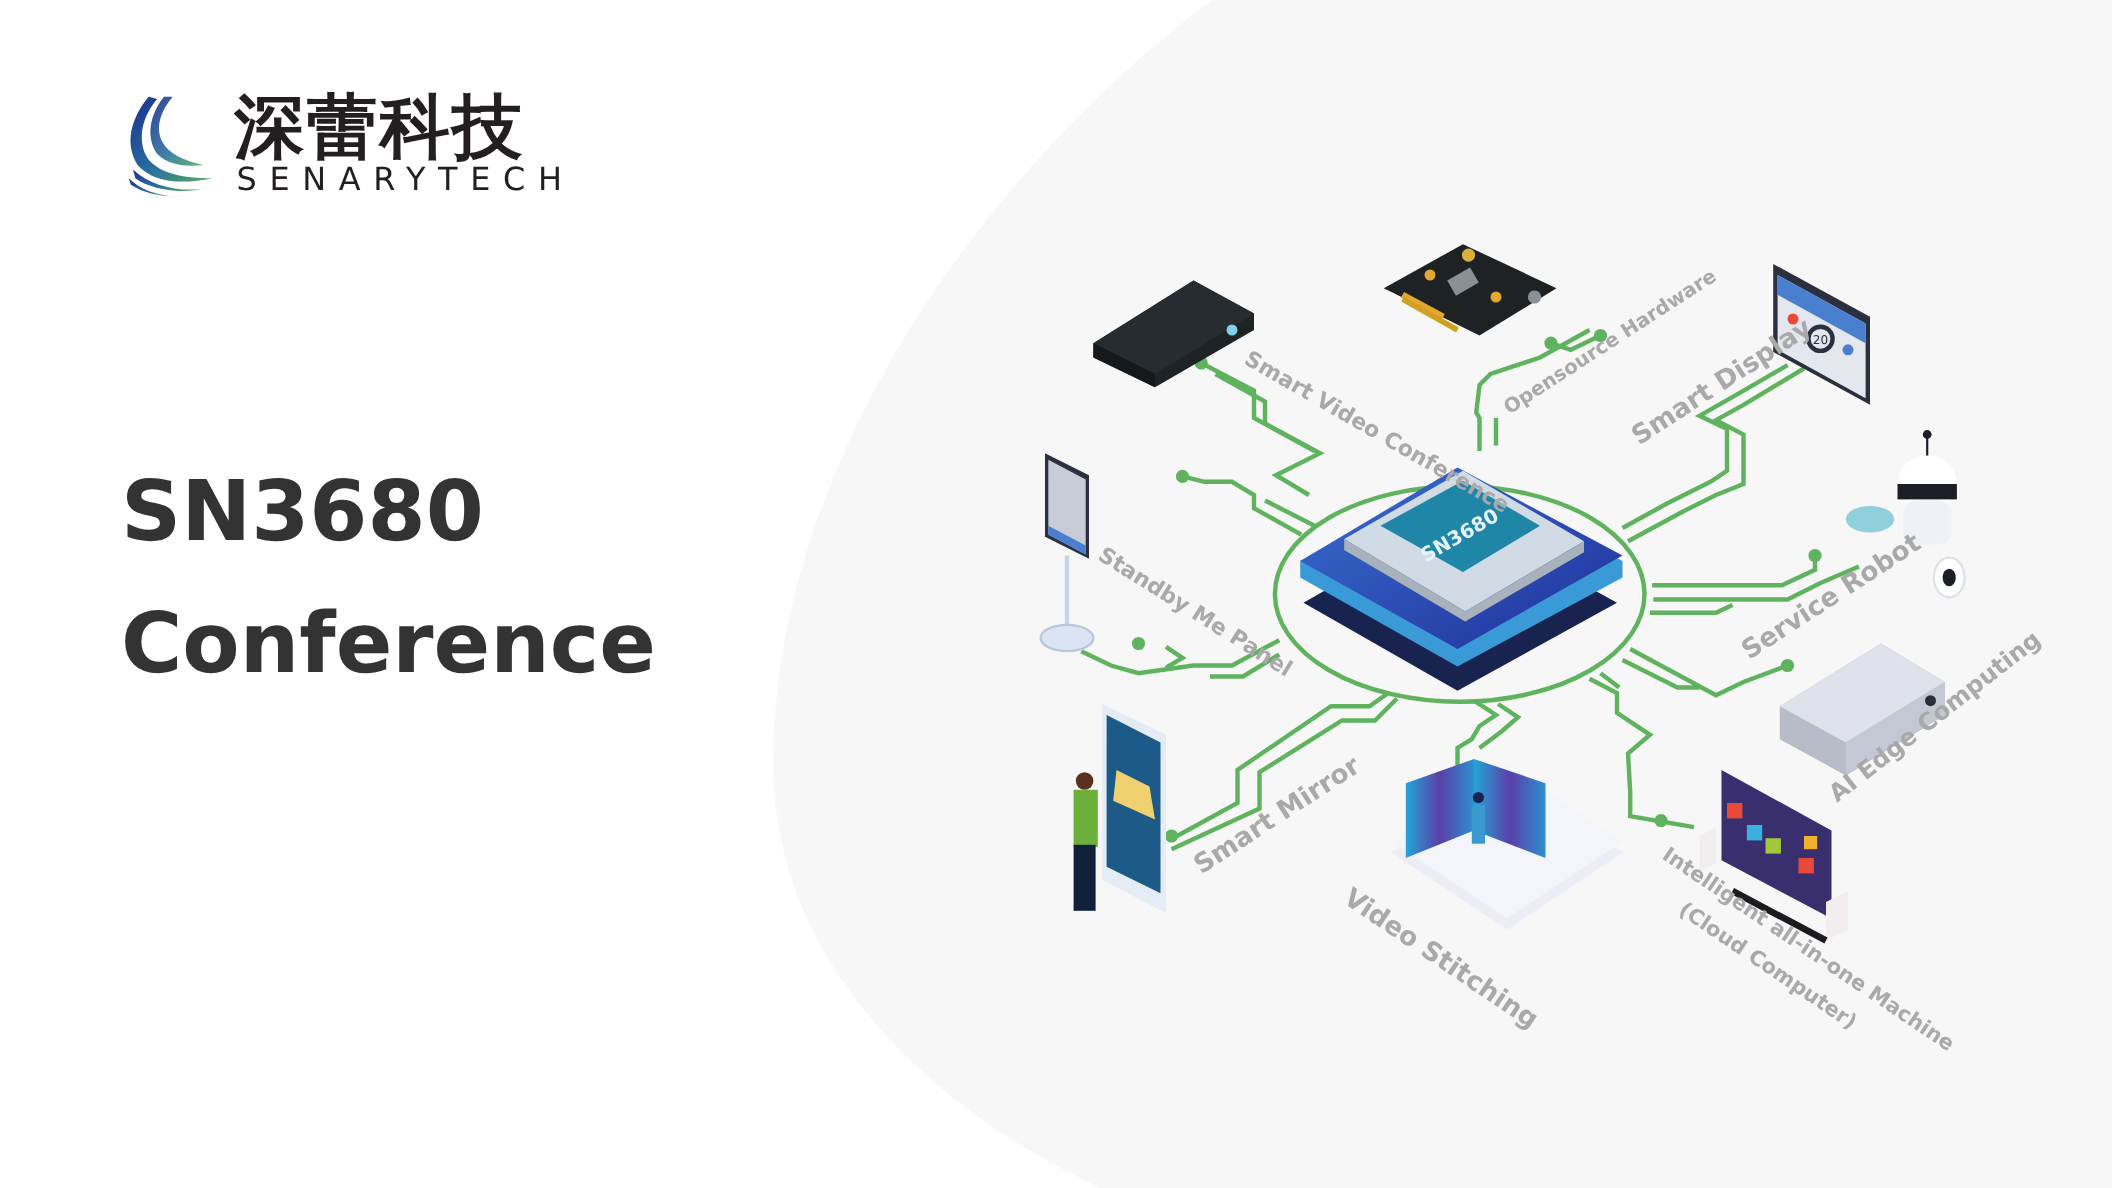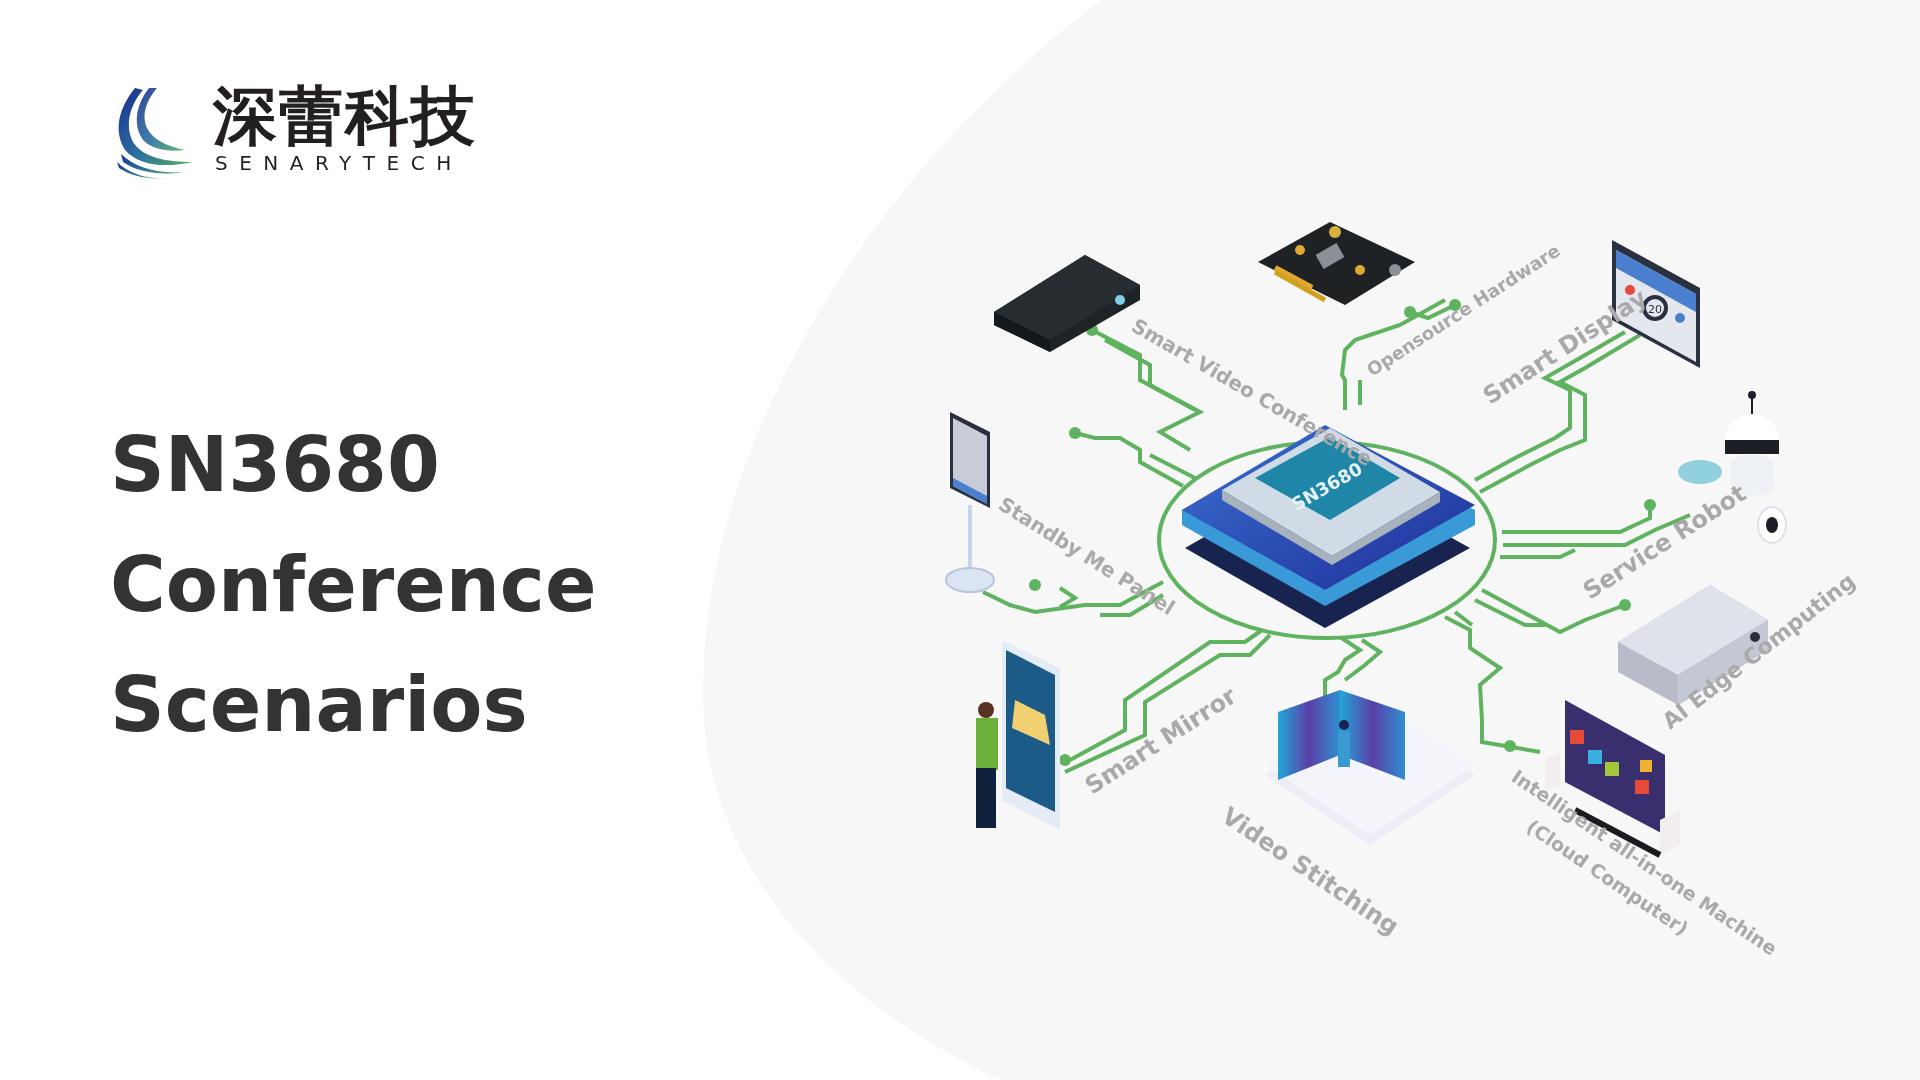--- a/index.html
+++ b/index.html
@@ -4,21 +4,21 @@
 <style>
   html, body { margin:0; padding:0; }
   body { width:1920px; height:1080px; overflow:hidden; background:#ffffff; position:relative;
          font-family:"Liberation Sans", "DejaVu Sans", sans-serif; }
   .bg-shape { position:absolute; left:0; top:0; width:1920px; height:1080px; }
   .logo { position:absolute; left:105px; top:80px; width:390px; height:100px; }
   .logo-mark { position:absolute; left:0; top:0; width:100px; height:100px; }
   .logo-cn { position:absolute; left:108px; top:6px; font-family:"DejaVu Sans", sans-serif;
              font-weight:bold; font-size:64px; letter-spacing:2px; color:#231f20; line-height:60px; }
   .logo-en { position:absolute; left:110px; top:70px; font-family:"DejaVu Sans", sans-serif;
-             font-size:20px; letter-spacing:11.5px; color:#231f20; line-height:26px; }
+             font-size:29px; letter-spacing:11.5px; color:#231f20; line-height:26px; }
   .title { position:absolute; left:110px; top:405px; margin:0; color:#333333;
            font-family:"DejaVu Sans", sans-serif; font-weight:bold; font-size:76px; line-height:120px; }
   .title span { display:block; }
   .diagram { position:absolute; left:0; top:0; width:1920px; height:1080px; }
   .lbl { font-family:"DejaVu Sans", sans-serif; fill:#a9a9a9; font-weight:bold; }
 </style>
 </head>
 <body>
 
 <svg class="bg-shape" viewBox="0 0 1920 1080">
@@ -39,21 +39,20 @@
     <path d="M16,74 C30,88 54,94 78,92 C56,96 32,92 18,82 Z" fill="url(#lg1)"></path>
     <path d="M12,82 C24,94 44,100 62,98 C44,100 26,96 14,88 Z" fill="url(#lg1)"></path>
   </svg>
   <div class="logo-cn">深蕾科技</div>
   <div class="logo-en">SENARYTECH</div>
 </div>
 
 <h1 class="title">
   <span>SN3680</span>
   <span>Conference</span>
-  <span>Scenarios</span>
 </h1>
 
 <svg class="diagram" viewBox="0 0 1920 1080">
   <defs>
     <linearGradient id="chipTop" x1="0" y1="0" x2="1" y2="1">
       <stop offset="0" stop-color="#3a6fd0"></stop>
       <stop offset="1" stop-color="#1f2f9a"></stop>
     </linearGradient>
     <linearGradient id="wallGrad" x1="0" y1="0" x2="1" y2="0">
       <stop offset="0" stop-color="#22a6d8"></stop>

